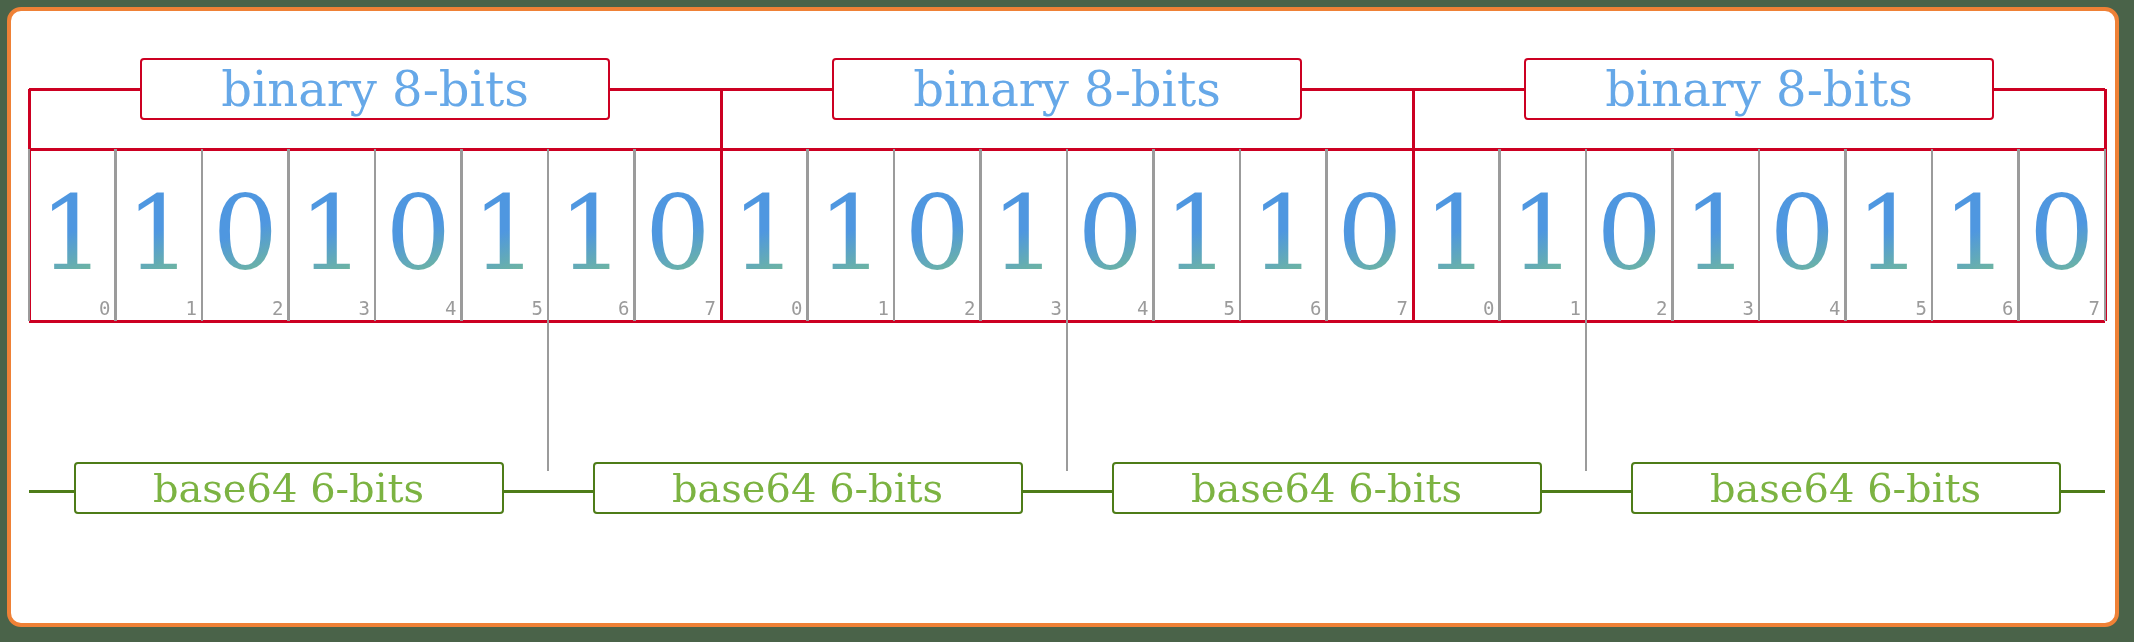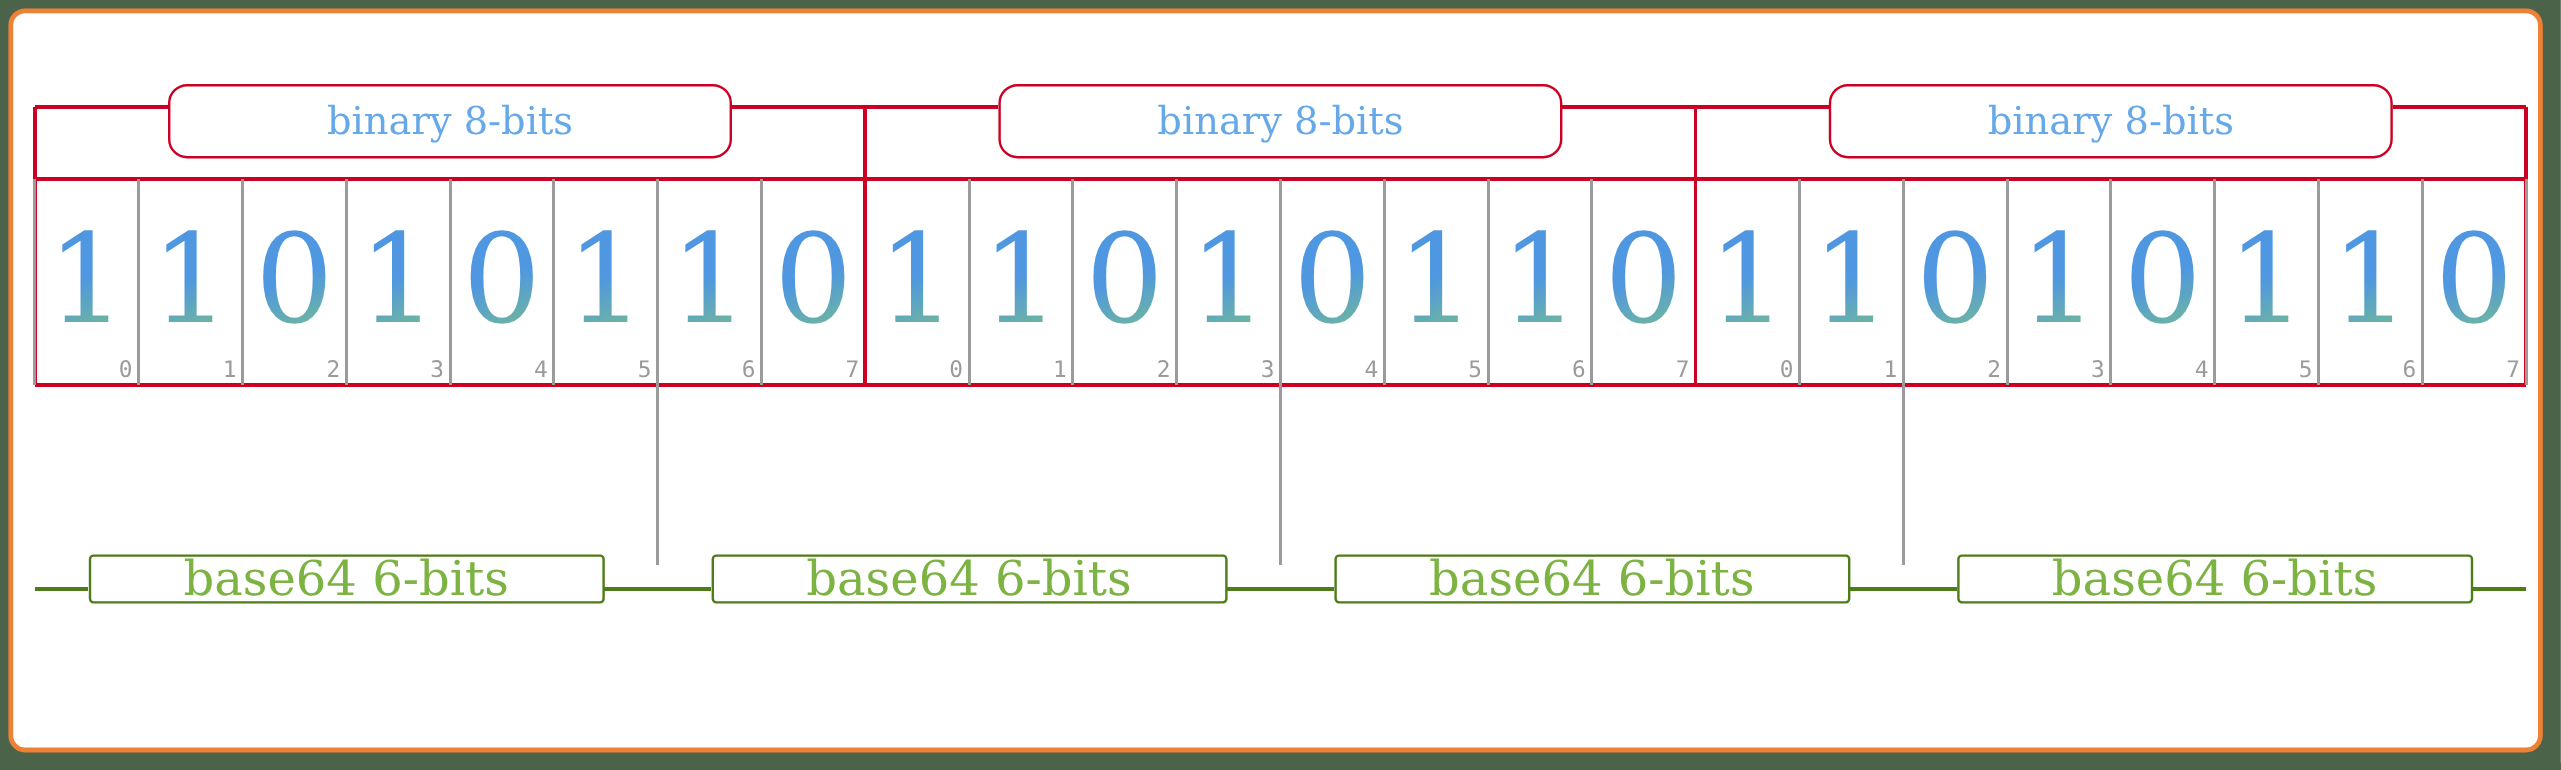--- a/index.html
+++ b/index.html
@@ -53,33 +53,32 @@
   
   .lbl{
     position:absolute;
     box-sizing:border-box;
     display:flex;align-items:center;justify-content:center;
     background:#ffffff;
     white-space:nowrap;
   }
   .lbl-binary{
     border:2.5px solid #cc0022;
-    border-radius:16px;
+    border-radius:4px;
     color:#66a8e8;
-    font-size:32px;
+    font-size:48px;
     height:62px;
     font-family:"DejaVu Serif", serif;
-    margin-top:12px;
   }
   .lbl-b64{
     border:2.5px solid #4e7c18;
     border-radius:4px;
     color:#7cb342;
     font-size:40px;
-    height:41px;
+    height:52px;
     font-family:"DejaVu Serif", serif;
   }
 </style>
 </head>
 <body>
 
 <div id="frame">
   <div id="canvas">
 
     <svg class="layer" id="binary-lines">

